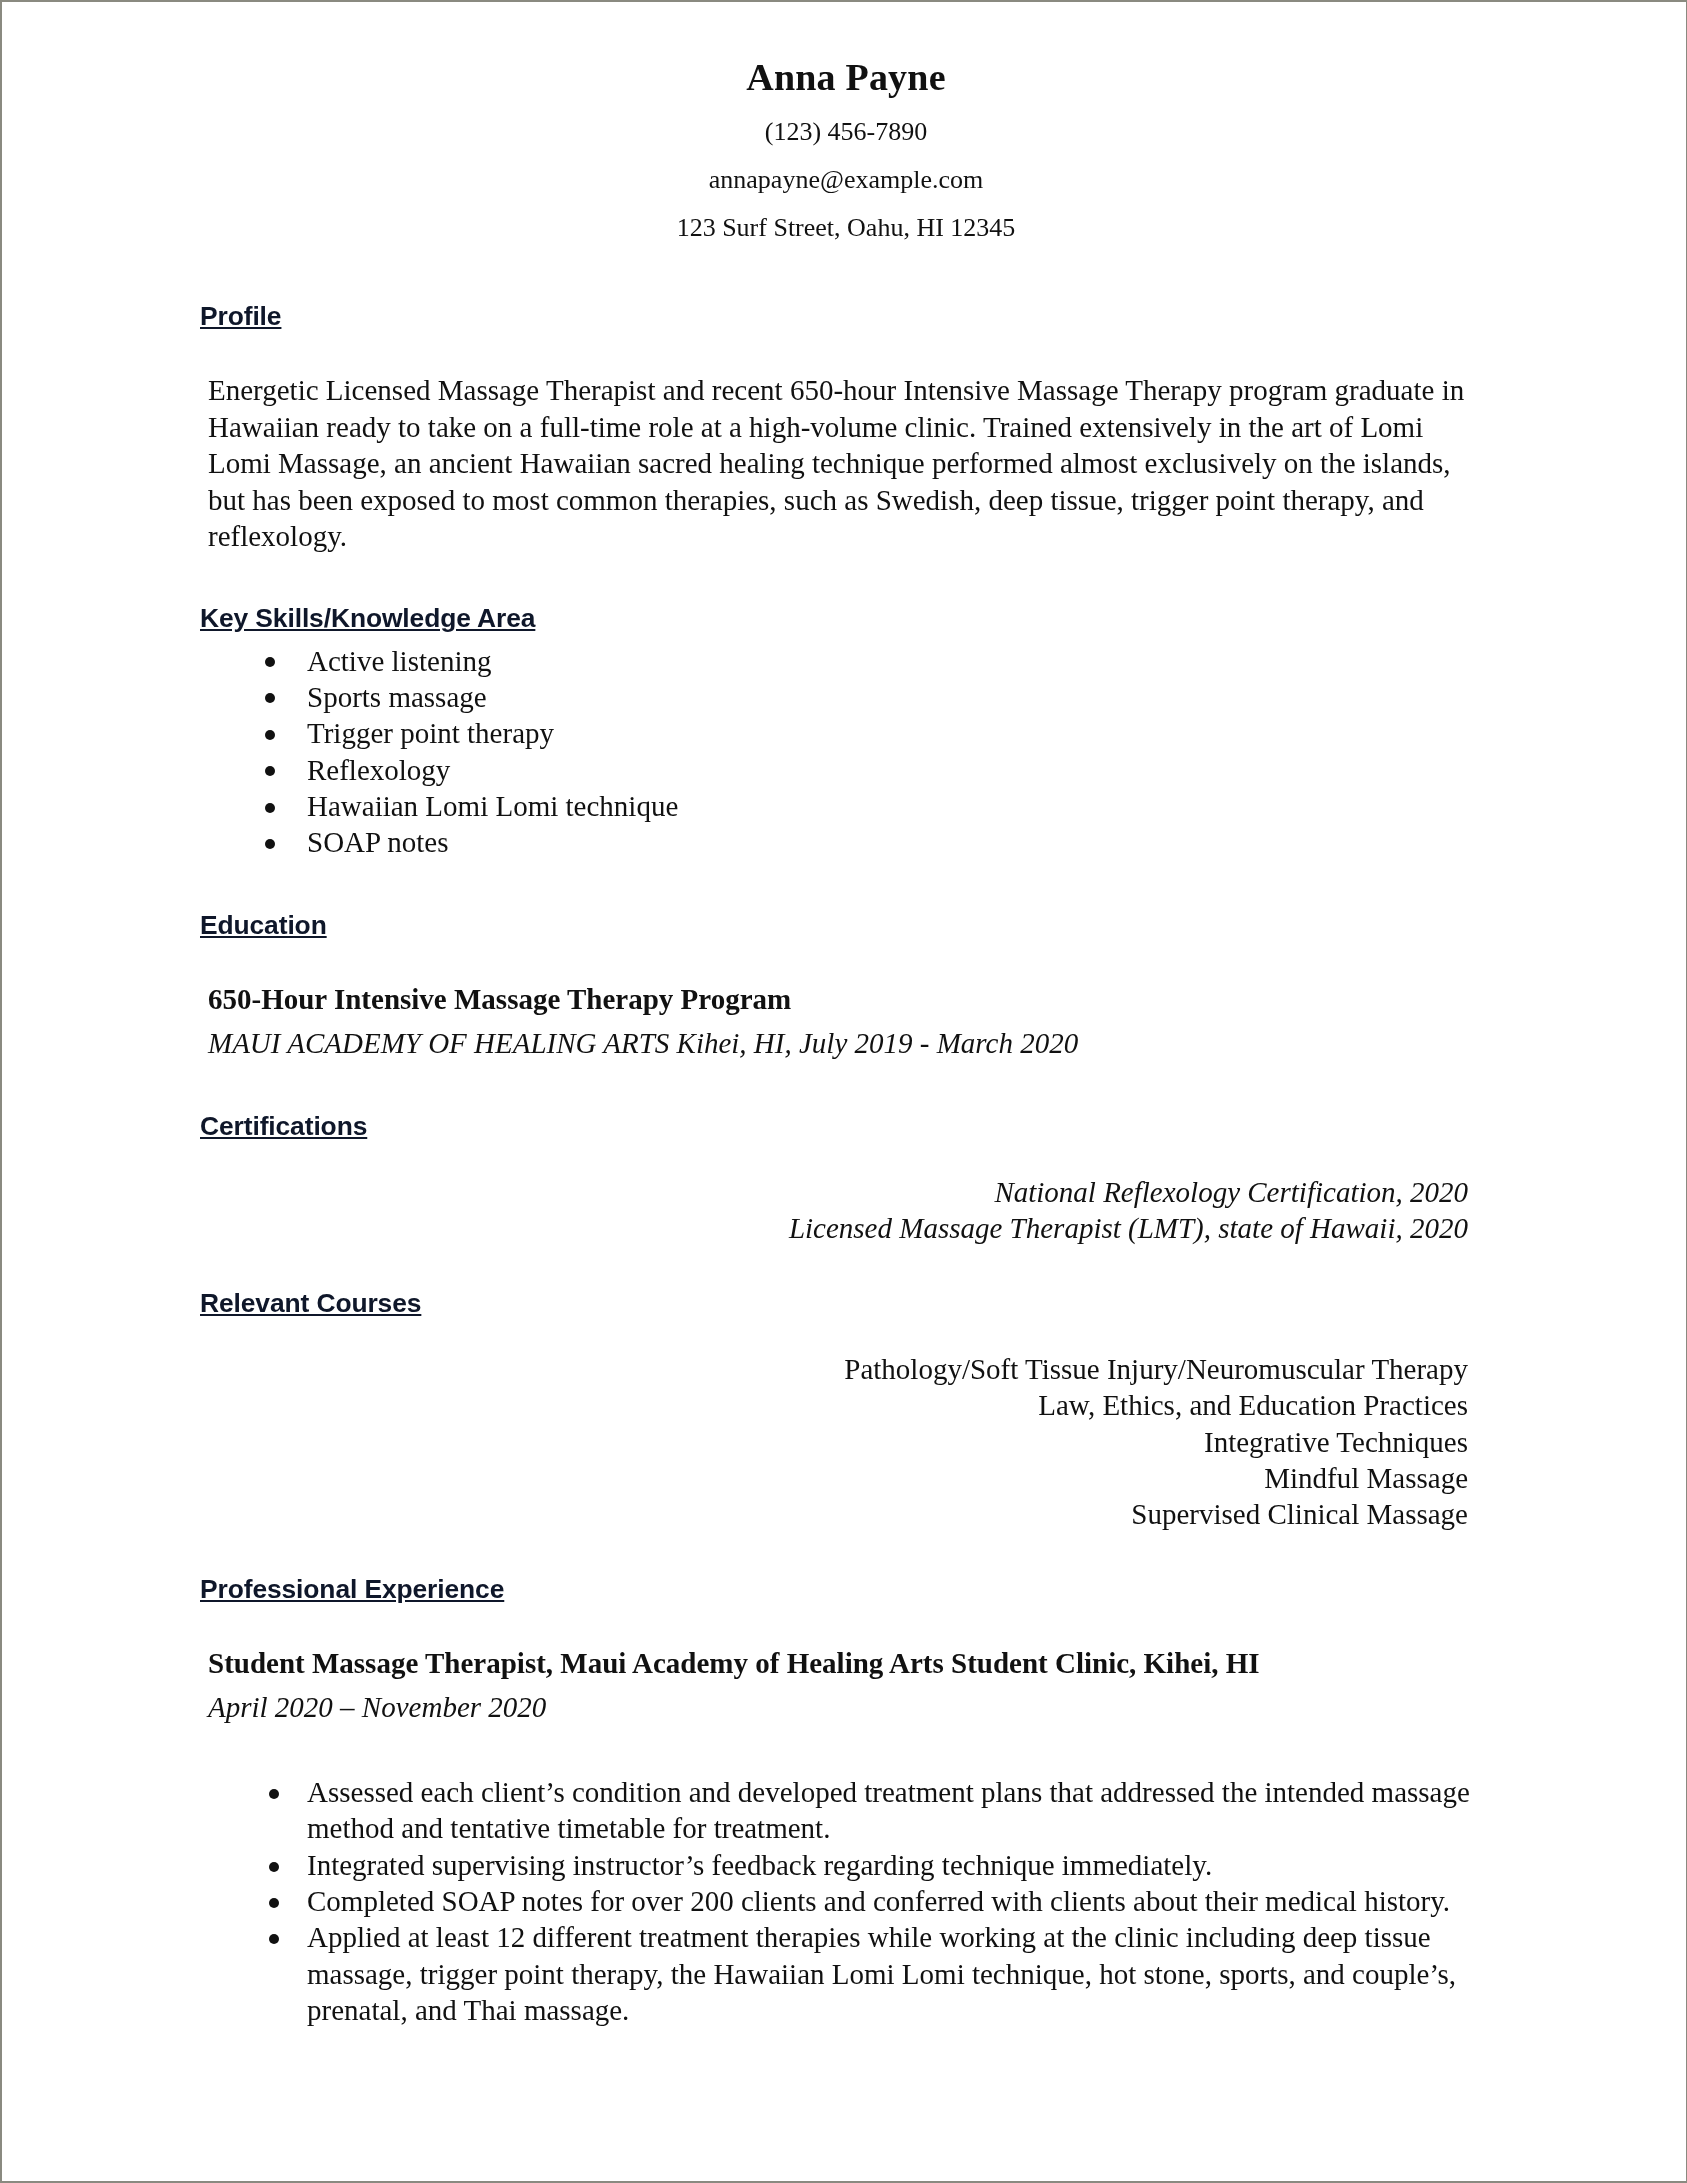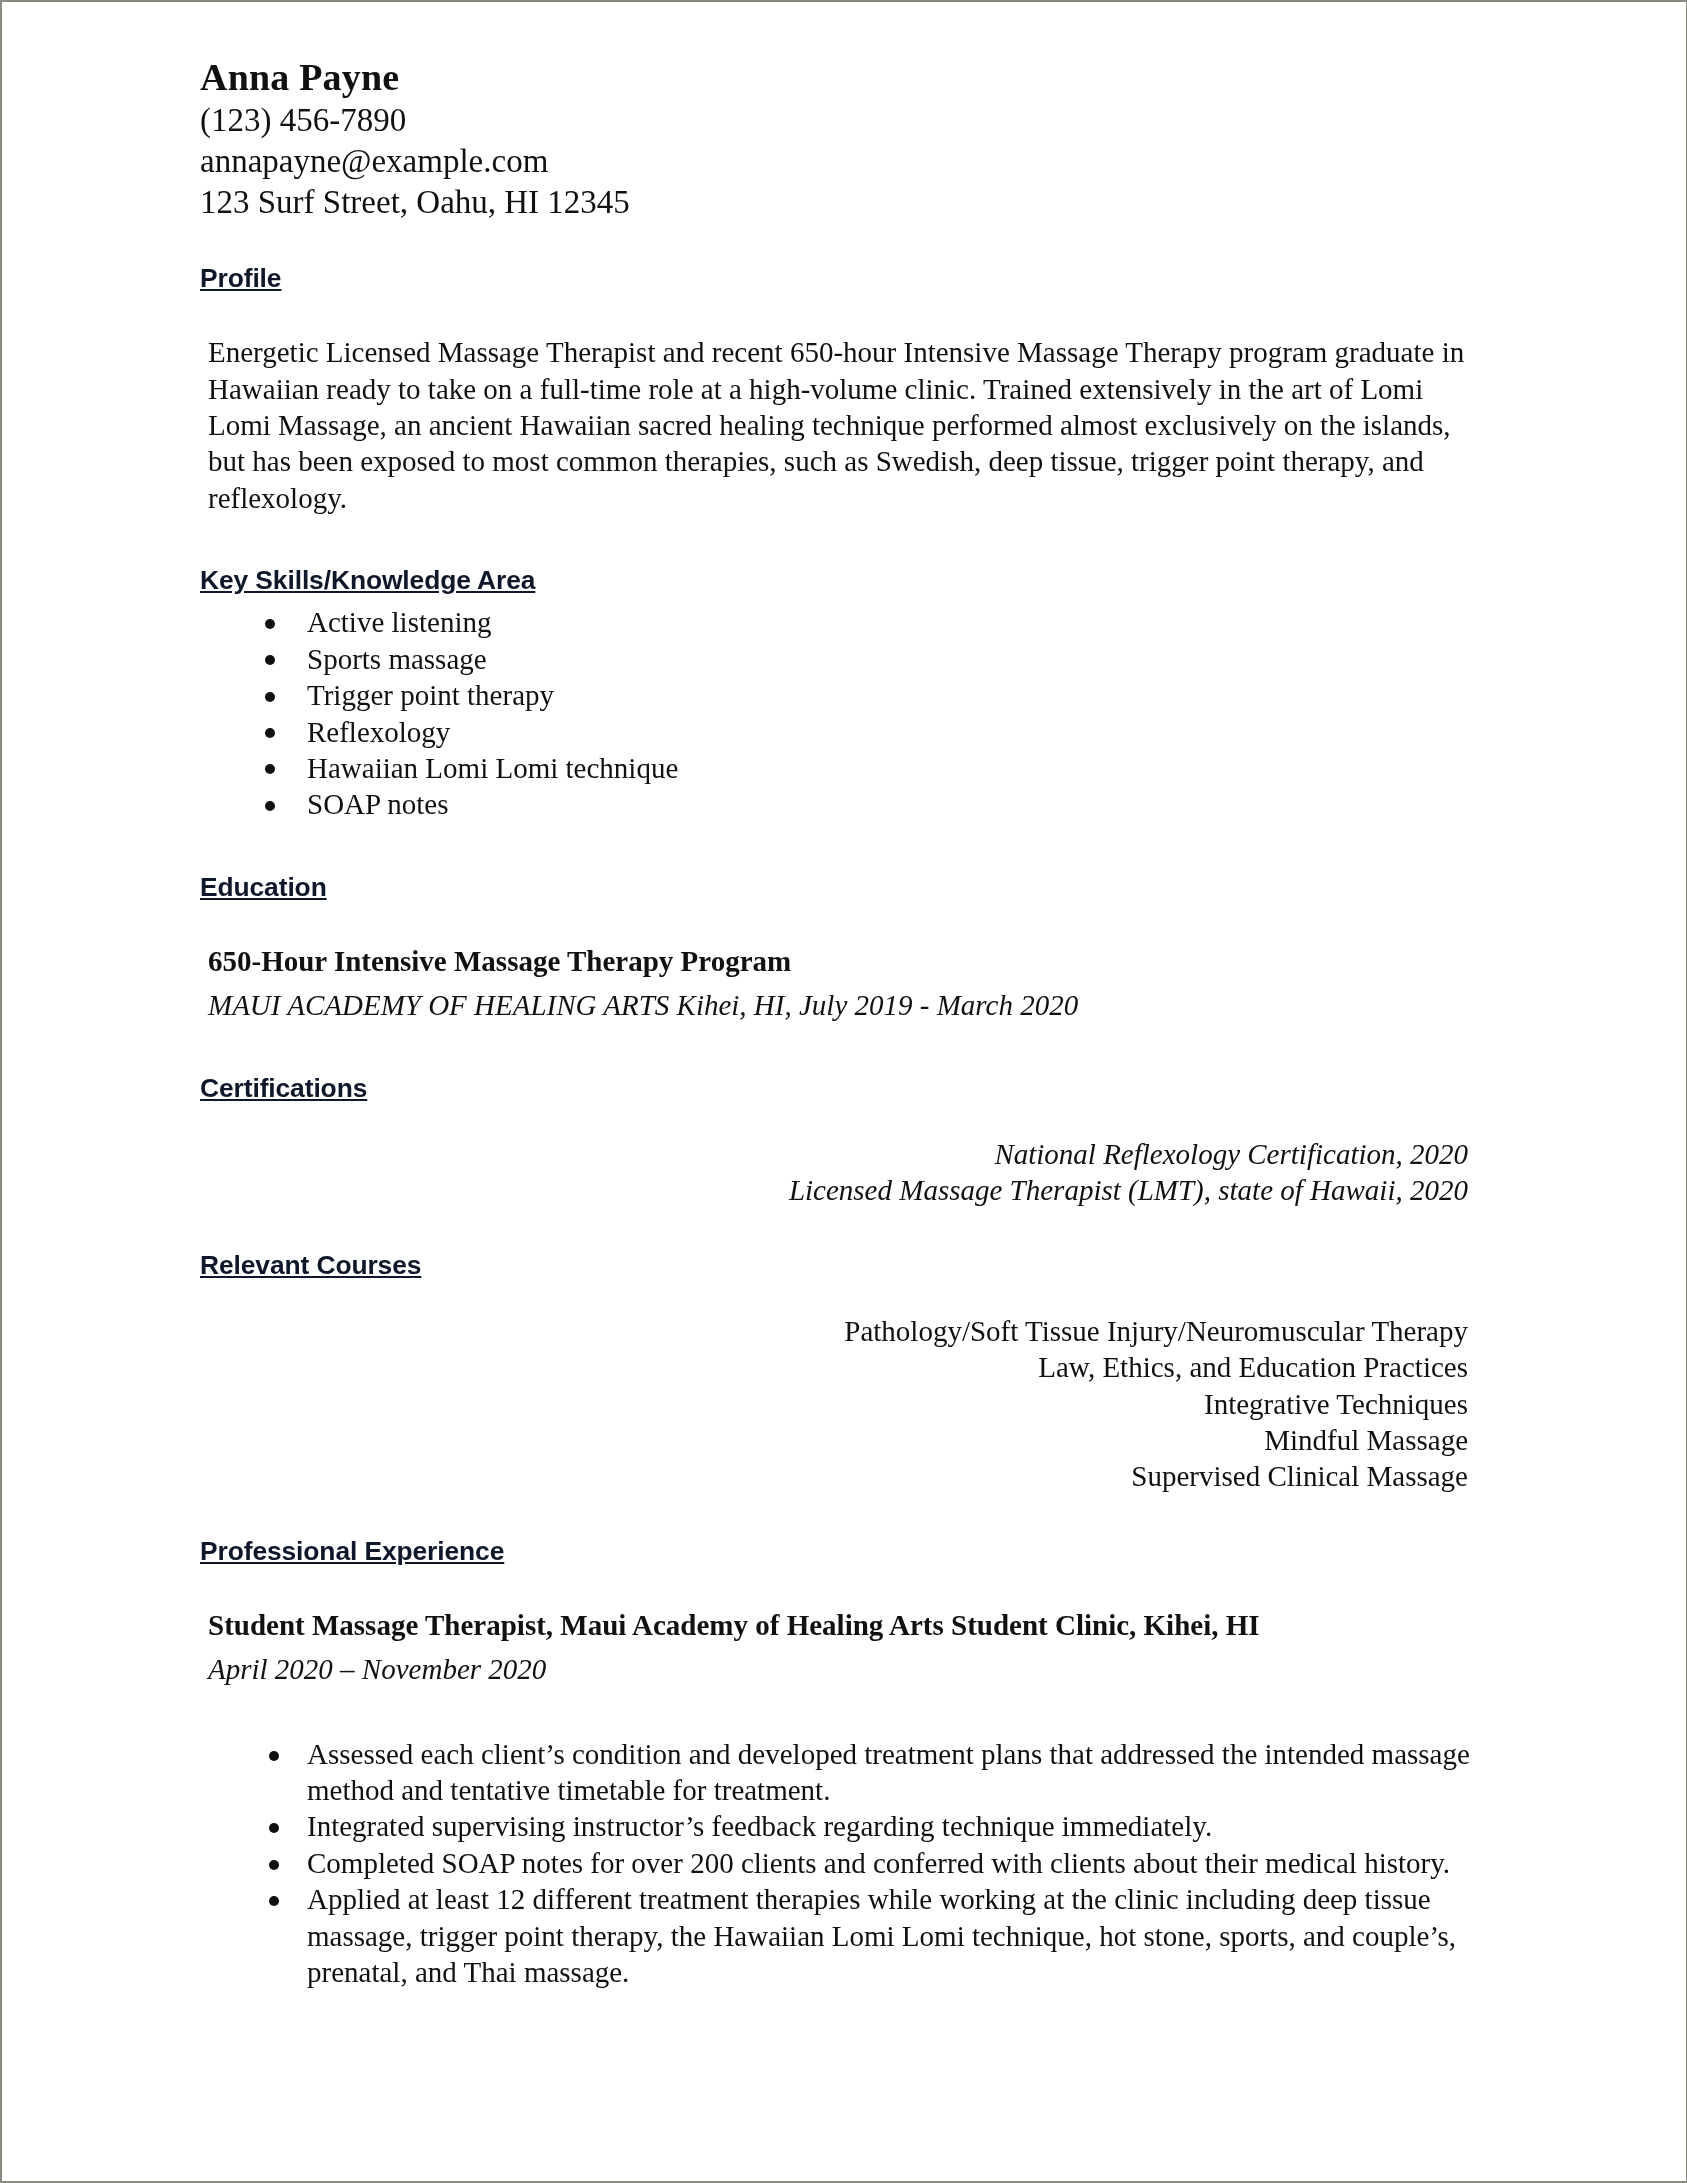--- a/index.html
+++ b/index.html
@@ -19,34 +19,34 @@
     color: #111111;
   }
   .page-inner {
     padding: 0 198px;
     box-sizing: border-box;
     width: 1688px;
   }
 
   
   .resume-header {
-    text-align: left;
+    text-align: center;
     padding-top: 52px;
   }
   .candidate-name {
     font-size: 38px;
     font-weight: bold;
     line-height: 1.22;
     letter-spacing: 0.2px;
     margin: 0;
   }
   .contact-line {
-    font-size: 33px;
+    font-size: 26px;
     line-height: 1.23;
-    margin: 0;
+    margin: 16px;
   }
 
   
   .section-heading {
     font-family: "Liberation Sans", "DejaVu Sans", sans-serif;
     font-weight: bold;
     font-size: 26.4px;
     color: #0f172a;
     letter-spacing: -0.1px;
     margin: 0;

